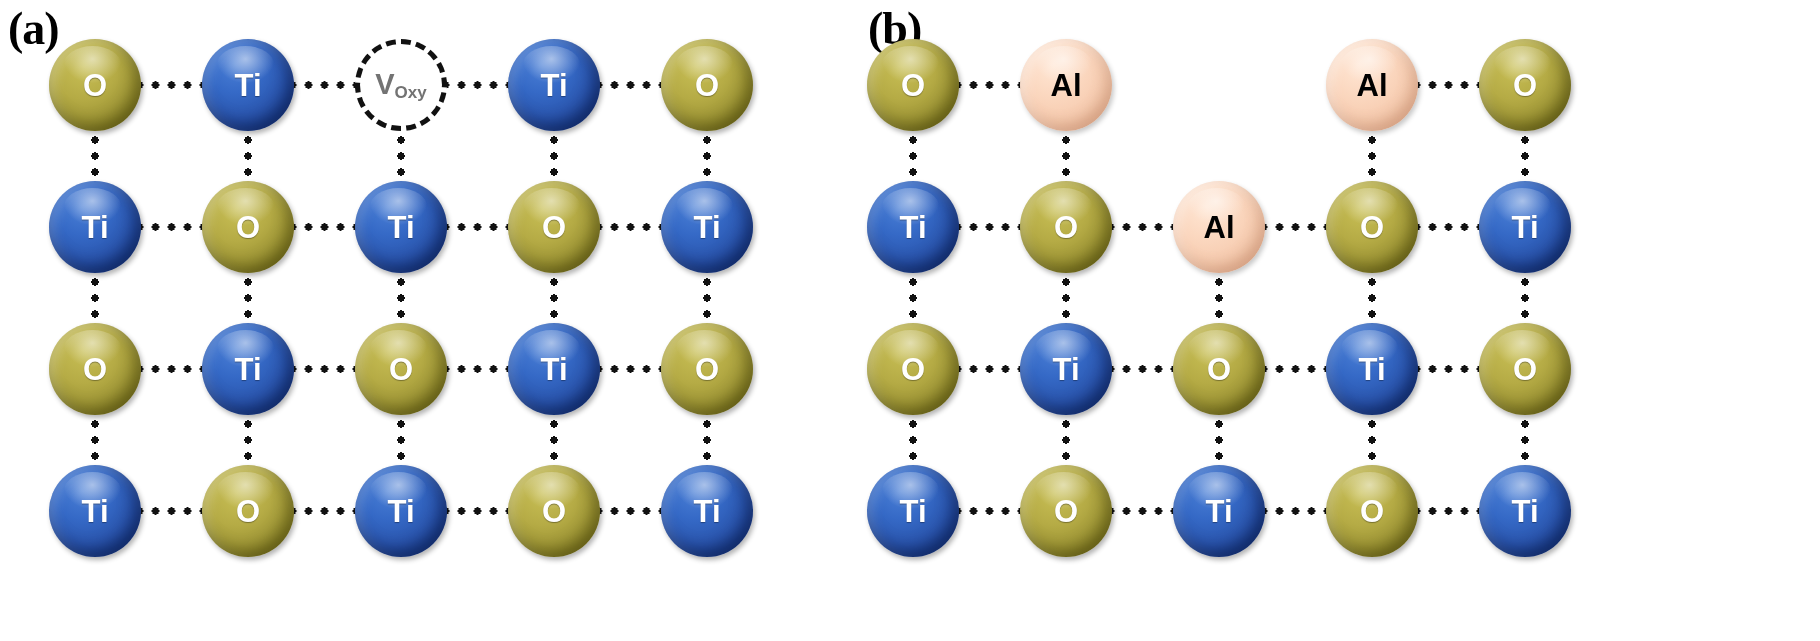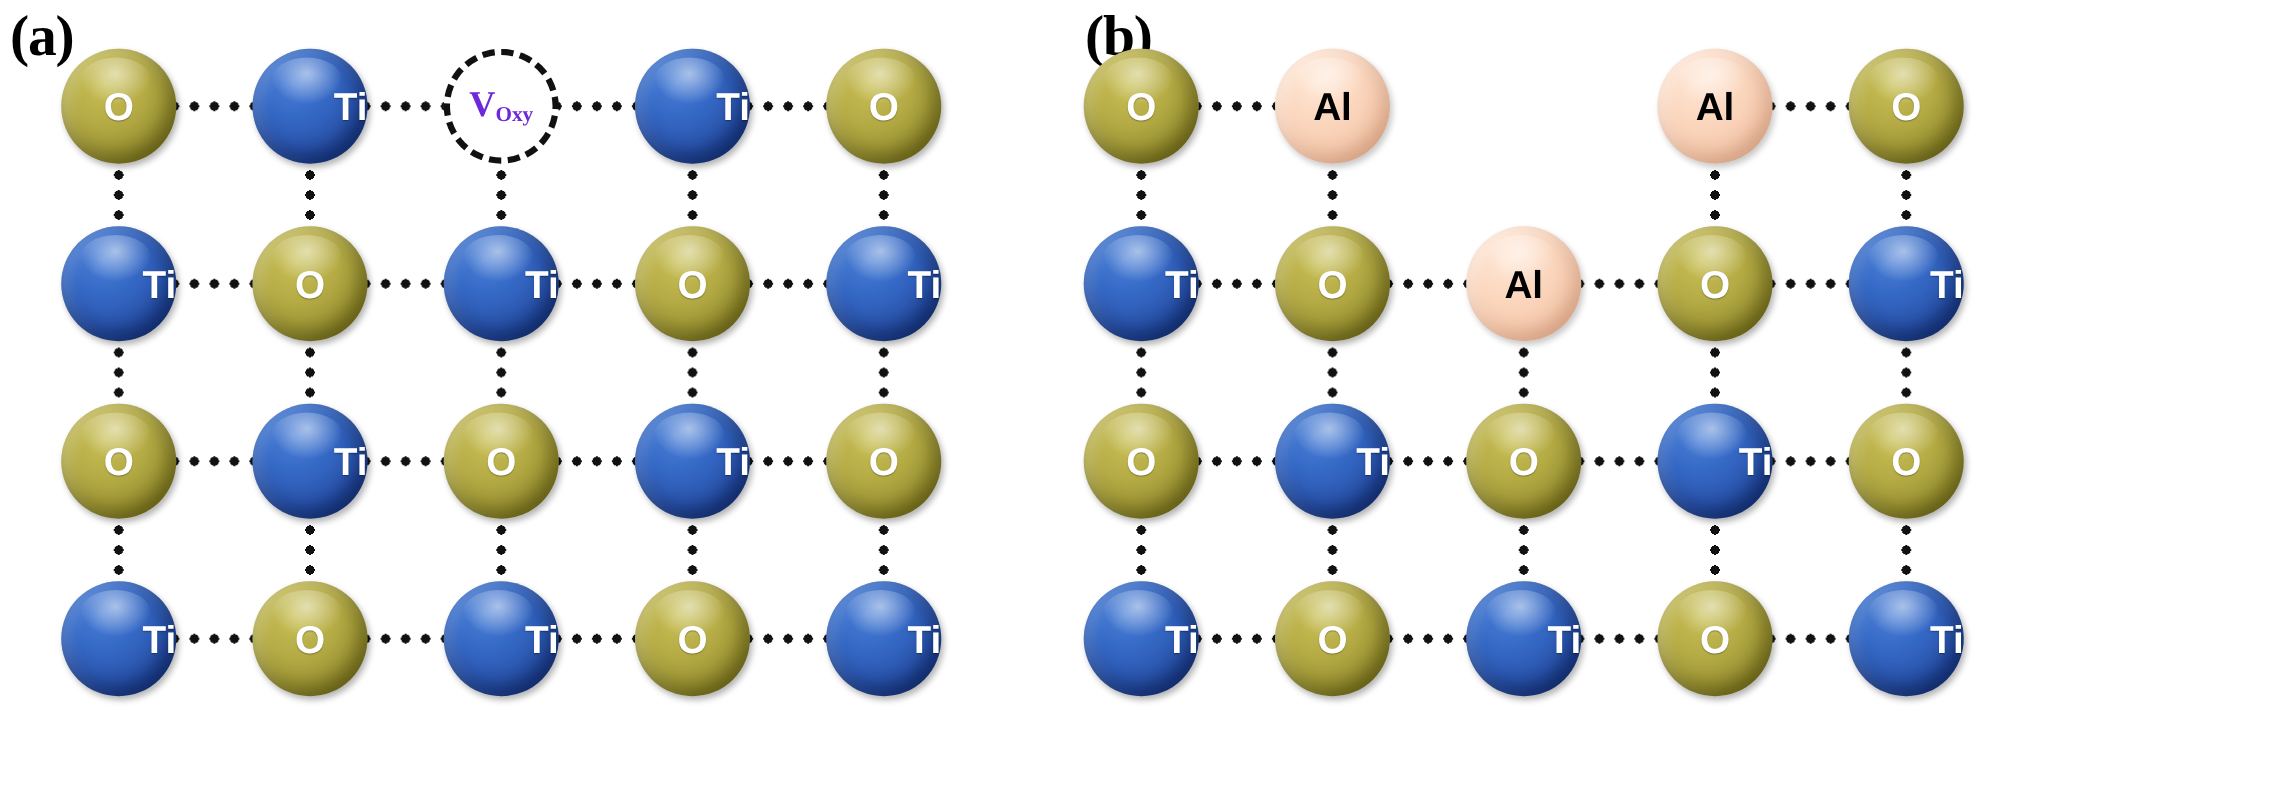--- a/index.html
+++ b/index.html
@@ -101,21 +101,20 @@
   }
   .atom-O .atom-label { color: #ffffff; text-shadow: 0 1px 1px rgba(0,0,0,0.35); }
 
   .atom-Ti {
     background:
       radial-gradient(circle at 36% 28%, #4a7fd6 0%, #3569c6 32%, #2a55ad 62%, #1f4493 85%, #17316d 100%);
     box-shadow:
       inset -6px -7px 15px rgba(0,15,60,0.55),
       inset 5px 5px 12px rgba(200,225,255,0.30),
       2px 3px 5px rgba(0,0,0,0.30);
-    justify-content: flex-end;
   }
   .atom-Ti .atom-label { color: #ffffff; text-shadow: 0 1px 1px rgba(0,0,0,0.35); }
 
   .atom-Al {
     background:
       radial-gradient(circle at 36% 28%, #ffe2ce 0%, #fbd6bd 34%, #f5c7ab 66%, #eab497 88%, #dda headers 100%);
     background:
       radial-gradient(circle at 36% 28%, #ffe6d4 0%, #fbd8c0 34%, #f6caae 66%, #eeb99b 88%, #e2a98c 100%);
     box-shadow:
       inset -6px -7px 14px rgba(150,90,55,0.30),
@@ -130,24 +129,24 @@
     border-radius: 50%;
     border: 5px dashed #111111;
     box-sizing: border-box;
     display: flex;
     align-items: center;
     justify-content: center;
     background: #ffffff;
     z-index: 5;
   }
   .vacancy .vac-label {
-    font-family: Liberation Serif, serif;
+    font-family: Liberation Sans, sans-serif;
     font-weight: bold;
     font-size: 29px;
-    color: #6d28d9;
+    color: #737373;
     line-height: 1;
     white-space: nowrap;
     position: relative;
     top: -1px;
   }
   .vacancy .vac-label sub {
     font-size: 17px;
     font-weight: bold;
     vertical-align: baseline;
     position: relative;

